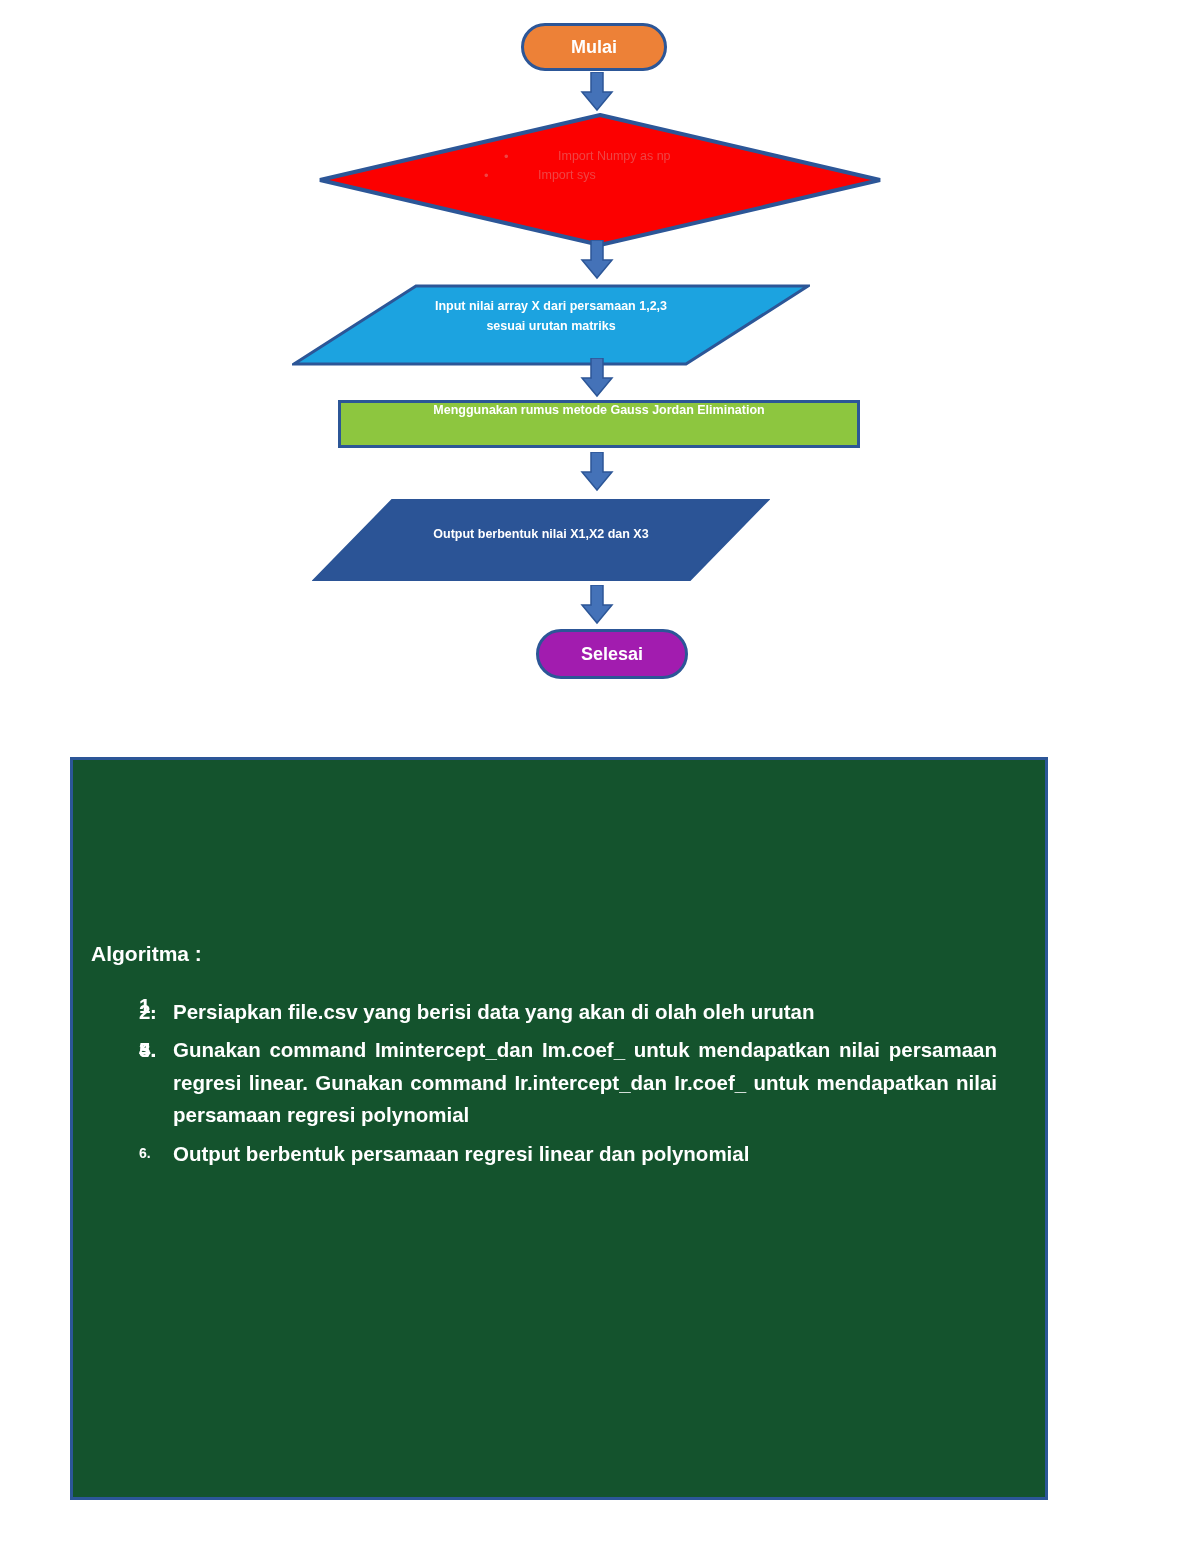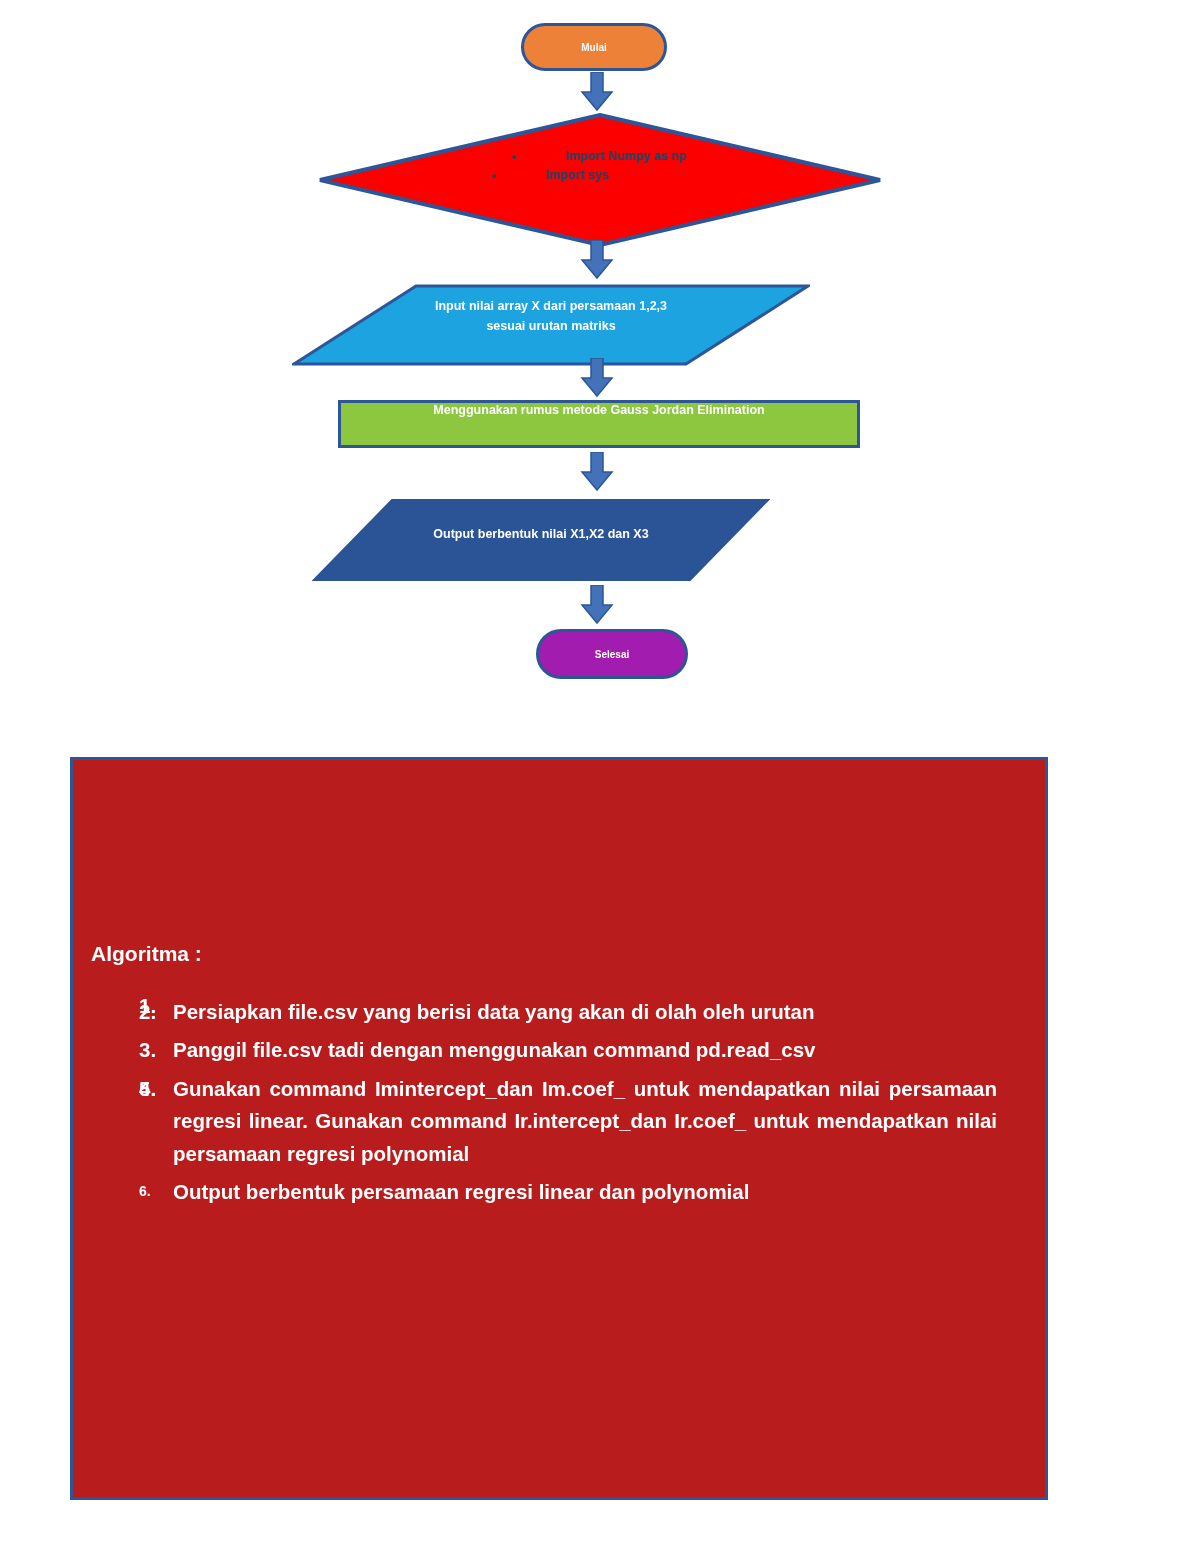--- a/index.html
+++ b/index.html
@@ -26,45 +26,45 @@
   
   .terminator {
     position: absolute;
     box-sizing: border-box;
     border: 3px solid #2c5697;
     border-radius: 30px;
     display: flex;
     align-items: center;
     justify-content: center;
     color: #ffffff;
-    font-size: 10px;
+    font-size: 18px;
     font-weight: bold;
   }
   #node-start {
     left: 521px; top: 23px; width: 146px; height: 48px;
     background: #ed8137;
   }
   #node-end {
     left: 536px; top: 629px; width: 152px; height: 50px;
     background: #a21caf;
   }
 
   
   #node-decision-wrap {
     position: absolute;
     left: 318px; top: 113px; width: 564px; height: 134px;
   }
   #node-decision-wrap svg { display: block; }
   #node-decision-text {
     position: absolute;
-    left: 156px; top: 34px;
+    left: 148px; top: 34px;
     width: 300px;
-    color: #0c4a6e;
+    color: #ef4444;
     font-size: 12.5px;
-    font-weight: bold;
+    font-weight: normal;
     line-height: 1.55;
   }
   #node-decision-text ul {
     margin: 0;
     padding: 0;
     list-style: none;
   }
   #node-decision-text li {
     position: relative;
     white-space: nowrap;
@@ -123,21 +123,21 @@
   #arrow-3 { left: 580px; top: 358px; }
   #arrow-4 { left: 580px; top: 452px; }
   #arrow-5 { left: 580px; top: 585px; }
 
   
   #algorithm-panel {
     position: absolute;
     left: 70px; top: 757px;
     width: 978px; height: 743px;
     box-sizing: border-box;
-    background: #b91c1c;
+    background: #14532d;
     border: 3px solid #2c5697;
   }
   #algorithm-heading {
     position: absolute;
     left: 18px; top: 182px;
     color: #ffffff;
     font-size: 21px;
     font-weight: bold;
   }
   #algorithm-list {
@@ -256,21 +256,20 @@
   <ol id="algorithm-list">
     <li>
       <span class="num">1.</span>
     </li>
     <li>
       <span class="num">2.</span>
       <span>Persiapkan file.csv yang berisi data yang akan di olah oleh urutan</span>
     </li>
     <li>
       <span class="num">3.</span>
-      <span>Panggil file.csv tadi dengan menggunakan command pd.read_csv</span>
     </li>
     <li>
       <span class="num">4.</span>
     </li>
     <li class="justified">
       <span class="num">5.</span>
       <span>Gunakan command Imintercept_dan Im.coef_ untuk mendapatkan nilai persamaan regresi linear. Gunakan command Ir.intercept_dan Ir.coef_ untuk mendapatkan nilai persamaan regresi polynomial</span>
     </li>
     <li class="small-num">
       <span class="num">6.</span>

